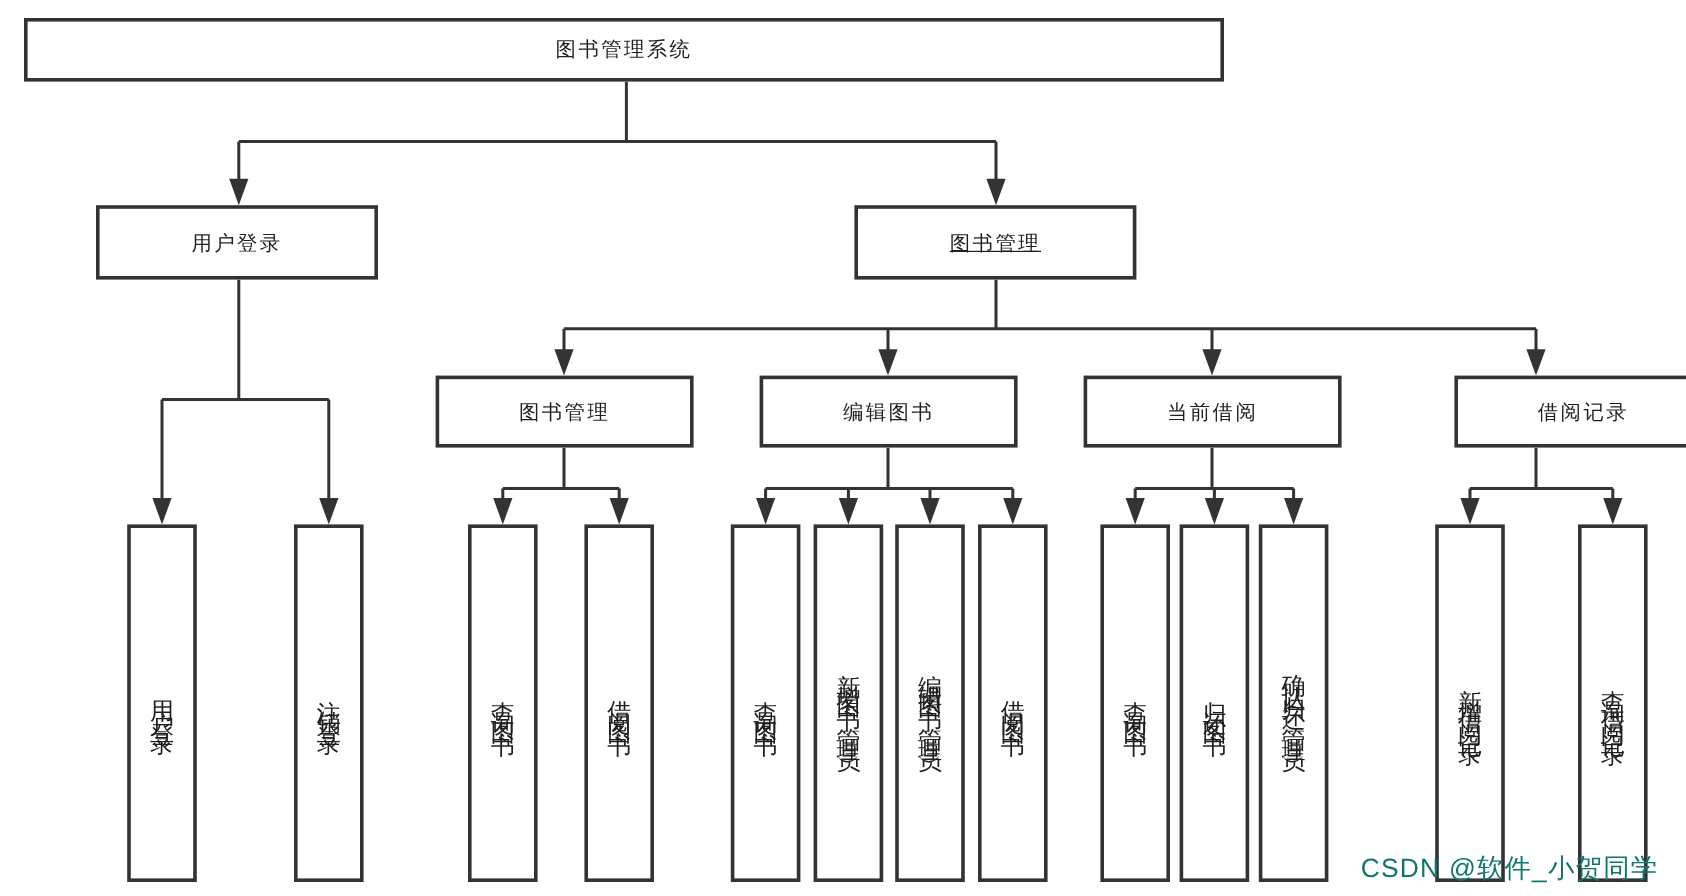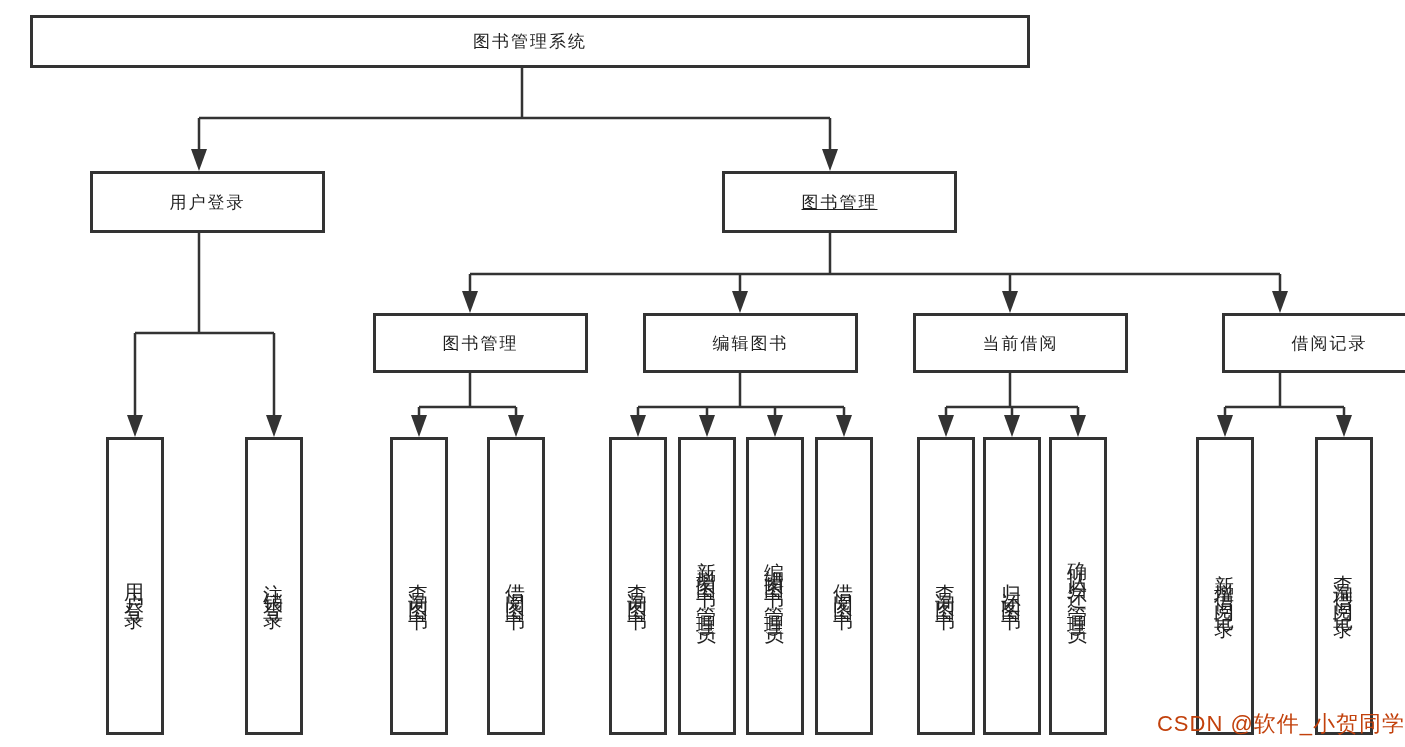--- a/index.html
+++ b/index.html
@@ -23,21 +23,20 @@
     box-sizing: border-box;
     border: 3px solid #333333;
     background: #ffffff;
     display: flex;
     align-items: center;
     justify-content: center;
     font-size: 17px;
     letter-spacing: 2px;
     color: #1f1f1f;
     z-index: 2;
-    margin-left: 10px;
   }
   .leaf {
     position: absolute;
     box-sizing: border-box;
     border: 3px solid #333333;
     background: #ffffff;
     width: 58px;
     height: 298px;
     top: 437px;
     display: flex;
@@ -65,24 +64,24 @@
   #leaf-b2 { left: 678px; }
   #leaf-b3 { left: 746px; }
   #leaf-b4 { left: 815px; }
   #leaf-c1 { left: 917px; }
   #leaf-c2 { left: 983px; }
   #leaf-c3 { left: 1049px; }
   #leaf-r1 { left: 1196px; }
   #leaf-r2 { left: 1315px; }
   .watermark {
     position: absolute;
-    right: 0;
+    right: 23px;
     top: 709px;
     font-size: 22px;
-    color: #c2410c;
+    color: #0f766e;
     letter-spacing: 1px;
     z-index: 3;
     white-space: nowrap;
   }
 </style>
 </head>
 <body>
 
 <div class="canvas">
 

